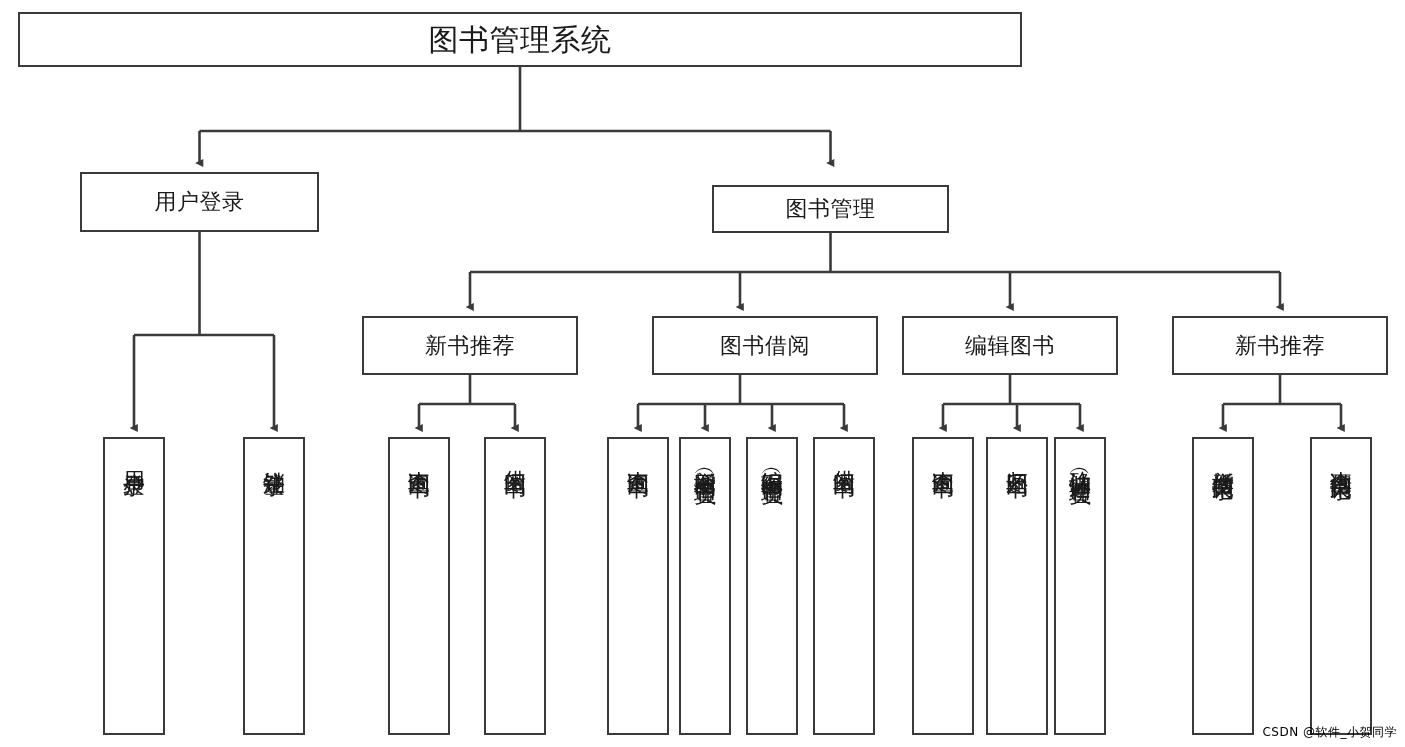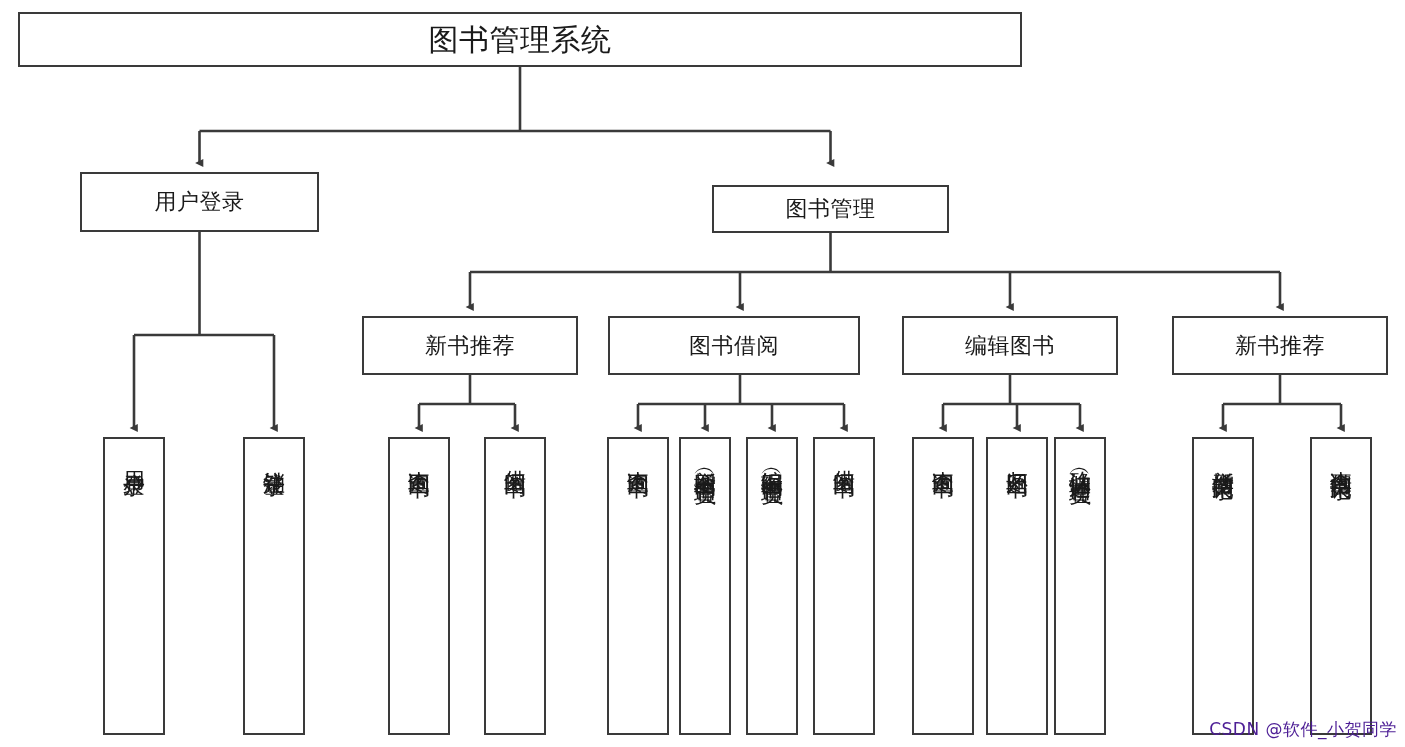--- a/index.html
+++ b/index.html
@@ -57,22 +57,22 @@
     text-orientation: upright;
     font-size: 22px;
     line-height: 1.28;
     letter-spacing: 2px;
     white-space: nowrap;
   }
   #watermark {
     position: absolute;
     right: 8px;
     bottom: 6px;
-    font-size: 17px;
-    color: #4c1d95;
+    font-size: 12px;
+    color: #000000;
     letter-spacing: 0.5px;
     white-space: nowrap;
   }
 </style>
 </head>
 <body>
 
 <div id="diagram-root">
 
   <svg id="edges-layer" width="1405" height="747" viewBox="0 0 1405 747" xmlns="http://www.w3.org/2000/svg">
@@ -124,21 +124,21 @@
       </div>
       <div class="node horizontal level-2" style="left: 80px; top: 172px; width: 239px; height: 60px;">
         <span class="node-label">用户登录</span>
       </div>
       <div class="node horizontal level-2" style="left: 712px; top: 185px; width: 237px; height: 48px;">
         <span class="node-label">图书管理</span>
       </div>
       <div class="node horizontal level-3" style="left: 362px; top: 316px; width: 216px; height: 59px;">
         <span class="node-label">新书推荐</span>
       </div>
-      <div class="node horizontal level-3" style="left: 608px; top: 316px; width: 252px; height: 59px;">
+      <div class="node horizontal level-3" style="left: 652px; top: 316px; width: 226px; height: 59px;">
         <span class="node-label">图书借阅</span>
       </div>
       <div class="node horizontal level-3" style="left: 902px; top: 316px; width: 216px; height: 59px;">
         <span class="node-label">编辑图书</span>
       </div>
       <div class="node horizontal level-3" style="left: 1172px; top: 316px; width: 216px; height: 59px;">
         <span class="node-label">新书推荐</span>
       </div>
       <div class="node vertical leaf" style="left: 103px; top: 437px; width: 62px; height: 298px;">
         <span class="node-label">用户登录</span>

